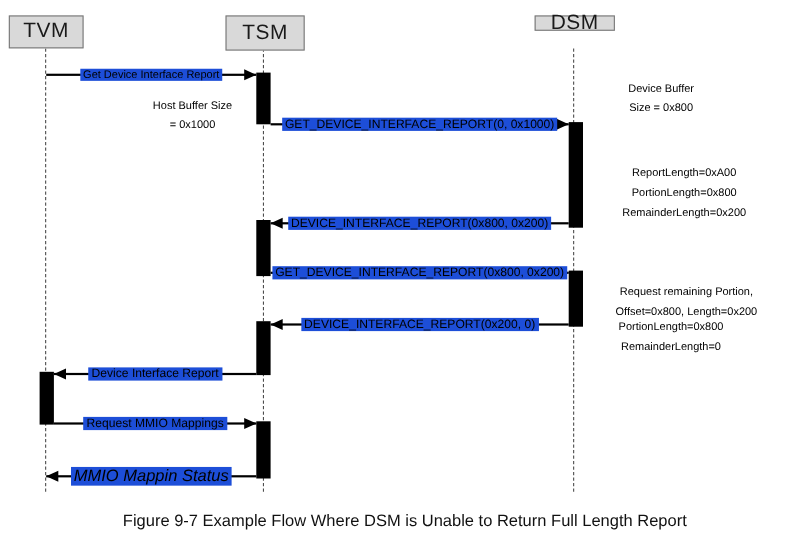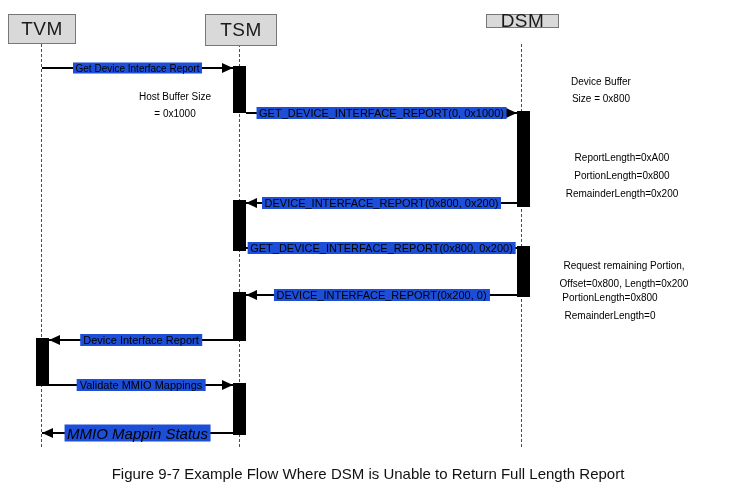--- a/index.html
+++ b/index.html
@@ -72,21 +72,21 @@
     <div class="arrow arrow-right" style="top: 243px; left: 506px;"></div>
     <div class="msg-label" style="left: 381.5px; top: 248px; font-size: 11px;">GET_DEVICE_INTERFACE_REPORT(0x800, 0x200)</div>
     <div class="msg-line" style="left: 246px; top: 294.25px; width: 271px;"></div>
     <div class="arrow arrow-left" style="top: 290px; left: 246px;"></div>
     <div class="msg-label" style="left: 381.5px; top: 295px; font-size: 11px;">DEVICE_INTERFACE_REPORT(0x200, 0)</div>
     <div class="msg-line" style="left: 49px; top: 339.25px; width: 184px;"></div>
     <div class="arrow arrow-left" style="top: 335px; left: 49px;"></div>
     <div class="msg-label" style="left: 141px; top: 340px; font-size: 11px;">Device Interface Report</div>
     <div class="msg-line" style="left: 49px; top: 384.25px; width: 184px;"></div>
     <div class="arrow arrow-right" style="top: 380px; left: 222px;"></div>
-    <div class="msg-label" style="left: 141px; top: 385px; font-size: 11px;">Validate MMIO Mappings</div>
+    <div class="msg-label" style="left: 141px; top: 385px; font-size: 11px;">Request MMIO Mappings</div>
     <div class="msg-line" style="left: 42px; top: 432.25px; width: 191px;"></div>
     <div class="arrow arrow-left" style="top: 428px; left: 42px;"></div>
     <div class="msg-label" style="left: 137.5px; top: 433px; font-size: 15px; font-style: italic;">MMIO Mappin Status</div>
     <div class="note" style="left: 175px; top: 88px; line-height: 17px;">
       <div>Host Buffer Size</div>
       <div>= 0x1000</div>
     </div>
     <div class="note" style="left: 601px; top: 73px; line-height: 17px;">
       <div>Device Buffer</div>
       <div>Size = 0x800</div>

